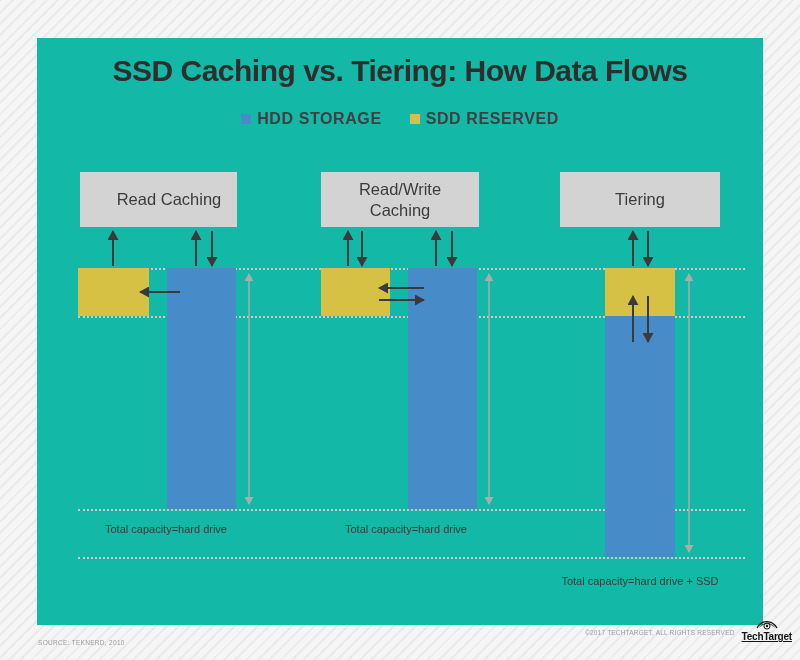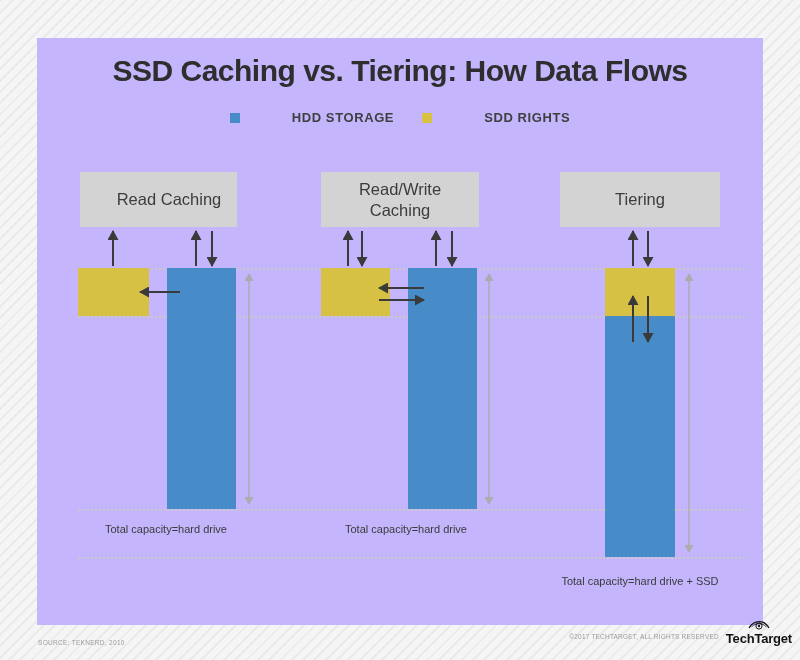--- a/index.html
+++ b/index.html
@@ -4,36 +4,36 @@
 <style>
   * { margin:0; padding:0; box-sizing:border-box; }
   html,body { width:800px; height:660px; overflow:hidden; }
   body {
     font-family:"Liberation Sans", sans-serif;
     background:repeating-linear-gradient(135deg,#eaeaea 0px,#eaeaea 2px,#f5f5f5 2px,#f5f5f5 8px);
     position:relative;
   }
   .card {
     position:absolute; left:37px; top:38px; width:726px; height:587px;
-    background:#c4b5fd;
+    background:#14b8a6;
   }
   .title {
     position:absolute; left:0; right:0; top:16px;
     text-align:center; font-size:30px; font-weight:bold;
     letter-spacing:-0.5px; color:#2e2e2e; line-height:1.15;
   }
   .legend {
     position:absolute; left:0; right:0; top:72px;
     display:flex; justify-content:center; gap:28px; align-items:center;
   }
   .legend-item { display:flex; align-items:center; gap:6px; }
   .swatch { width:10px; height:10px; display:inline-block; }
   .swatch-hdd { background:#478BC9; }
   .swatch-sdd { background:#D6C144; }
-  .legend-label { font-size:13px; font-weight:bold; letter-spacing:0.6px; color:#3f3f3f;margin-left:46px; }
+  .legend-label { font-size:16px; font-weight:bold; letter-spacing:0.6px; color:#3f3f3f; }
 
   .hdr {
     position:absolute; top:134px; height:55px; background:#D3D3D3;
     display:flex; align-items:center; justify-content:center;
     text-align:center; font-size:16.5px; color:#3c3c3c; line-height:1.25;
     z-index:2;
   }
   .hdr-1 { left:43px;  width:157px;padding-left:21px; }
   .hdr-2 { left:284px; width:158px; padding:12px 22px; }
   .hdr-3 { left:523px; width:160px; }
@@ -67,37 +67,37 @@
   .footer-source {
     position:absolute; left:38px; top:639px;
     font-size:6.5px; letter-spacing:0.3px; color:#9a9a9a;
   }
   .footer-right {
     position:absolute; right:8px; top:617px;
     display:flex; align-items:flex-end; gap:7px;
   }
   .copyright { font-size:6.5px; letter-spacing:0.2px; color:#9a9a9a; margin-bottom:6px; }
   .brand { display:flex; flex-direction:column; align-items:center; }
-  .brand-text { font-size:13px; font-weight:bold; color:#141414; letter-spacing:-0.2px; }
+  .brand-text { font-size:10px; font-weight:bold; color:#141414; letter-spacing:-0.2px;text-decoration:underline; }
 </style>
 </head>
 <body>
 
 <div class="card">
 
   <h1 class="title">SSD Caching vs. Tiering: How Data Flows</h1>
 
   <div class="legend">
     <div class="legend-item">
       <span class="swatch swatch-hdd"></span>
       <span class="legend-label">HDD STORAGE</span>
     </div>
     <div class="legend-item">
       <span class="swatch swatch-sdd"></span>
-      <span class="legend-label">SDD RIGHTS</span>
+      <span class="legend-label">SDD RESERVED</span>
     </div>
   </div>
 
   <div class="dotline dot-a"></div>
   <div class="dotline dot-b"></div>
   <div class="dotline dot-c"></div>
   <div class="dotline dot-d"></div>
 
   <div class="hdr hdr-1">Read Caching</div>
   <div class="hdr hdr-2">Read/Write Caching</div>

